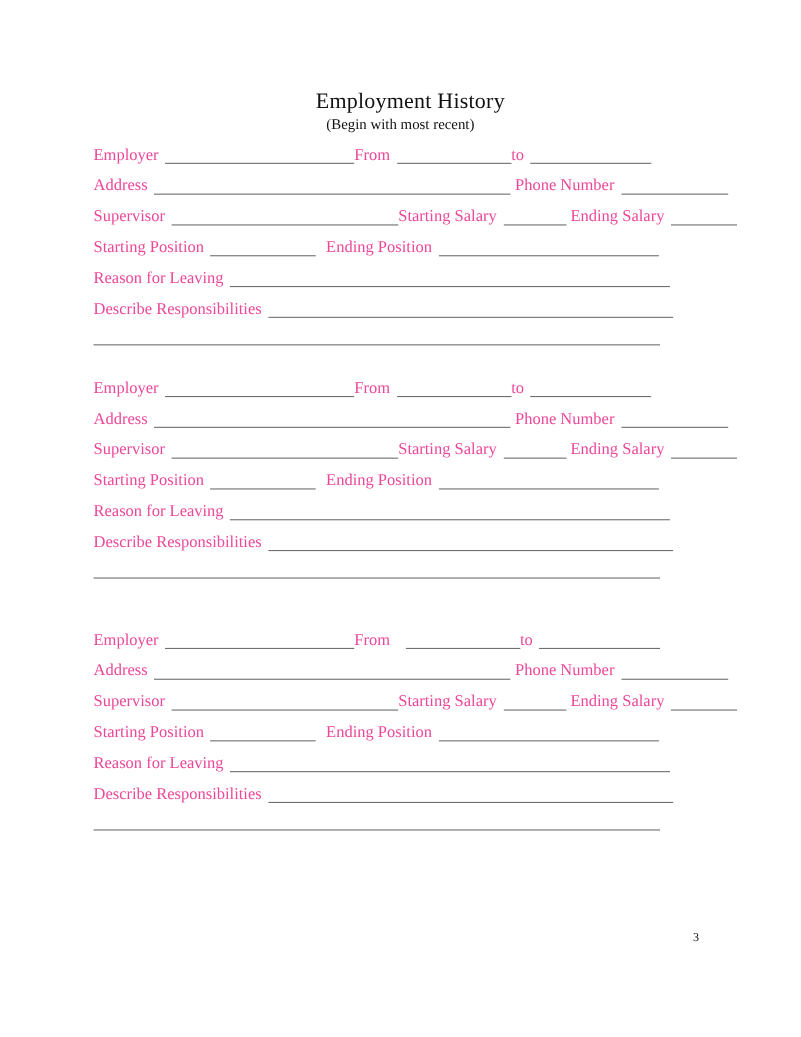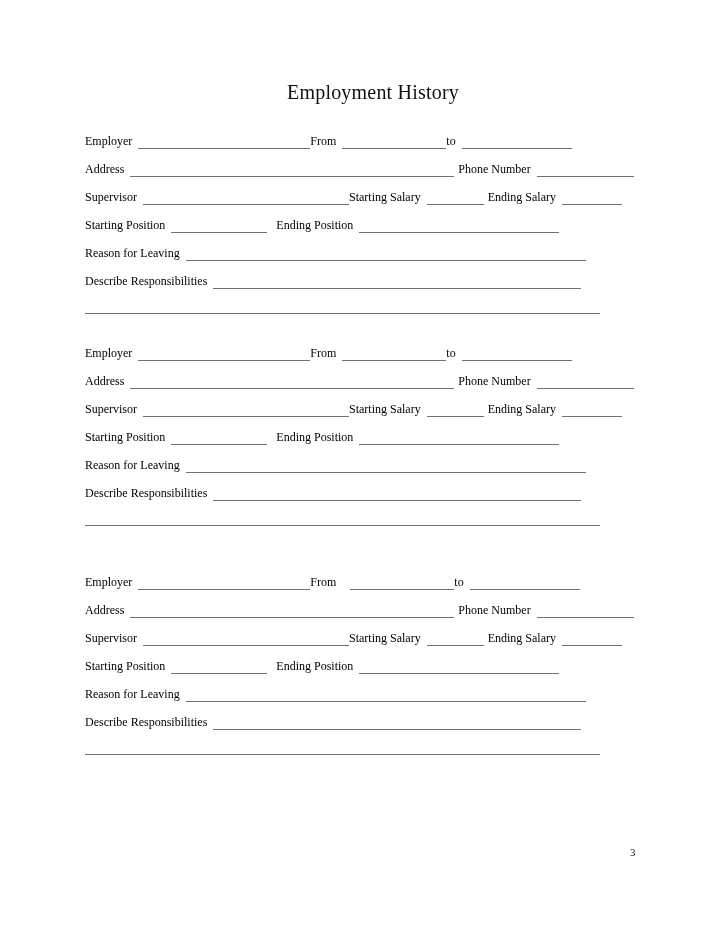--- a/index.html
+++ b/index.html
@@ -47,23 +47,23 @@
   }
   .row {
     position: relative;
     height: 28px;
     white-space: nowrap;
     font-size: 0;
   }
   .row .lbl {
     display: inline-block;
     vertical-align: bottom;
-    font-size: 12px;
+    font-size: 15px;
     line-height: 16px;
-    color: #000000;
+    color: #ec4899;
   }
   .row .rule {
     display: inline-block;
     vertical-align: bottom;
     height: 14px;
     border-bottom: 1px solid #6f6f6f;
   }
   .row .gap {
     display: inline-block;
     vertical-align: bottom;
@@ -115,20 +115,21 @@
     line-height: 13px;
     color: #111111;
   }
 </style>
 </head>
 <body>
 
 <div class="page">
 
   <div class="doc-title">Employment History</div>
+  <div class="doc-subtitle">(Begin with most recent)</div>
 
   <div class="block" style="top:133px;">
 
     <div class="row">
       <span class="lbl">Employer</span>
       <span class="gap g-sm"></span>
       <span class="rule w-employer"></span>
       <span class="lbl">From</span>
       <span class="gap g-sm"></span>
       <span class="rule w-from"></span>

